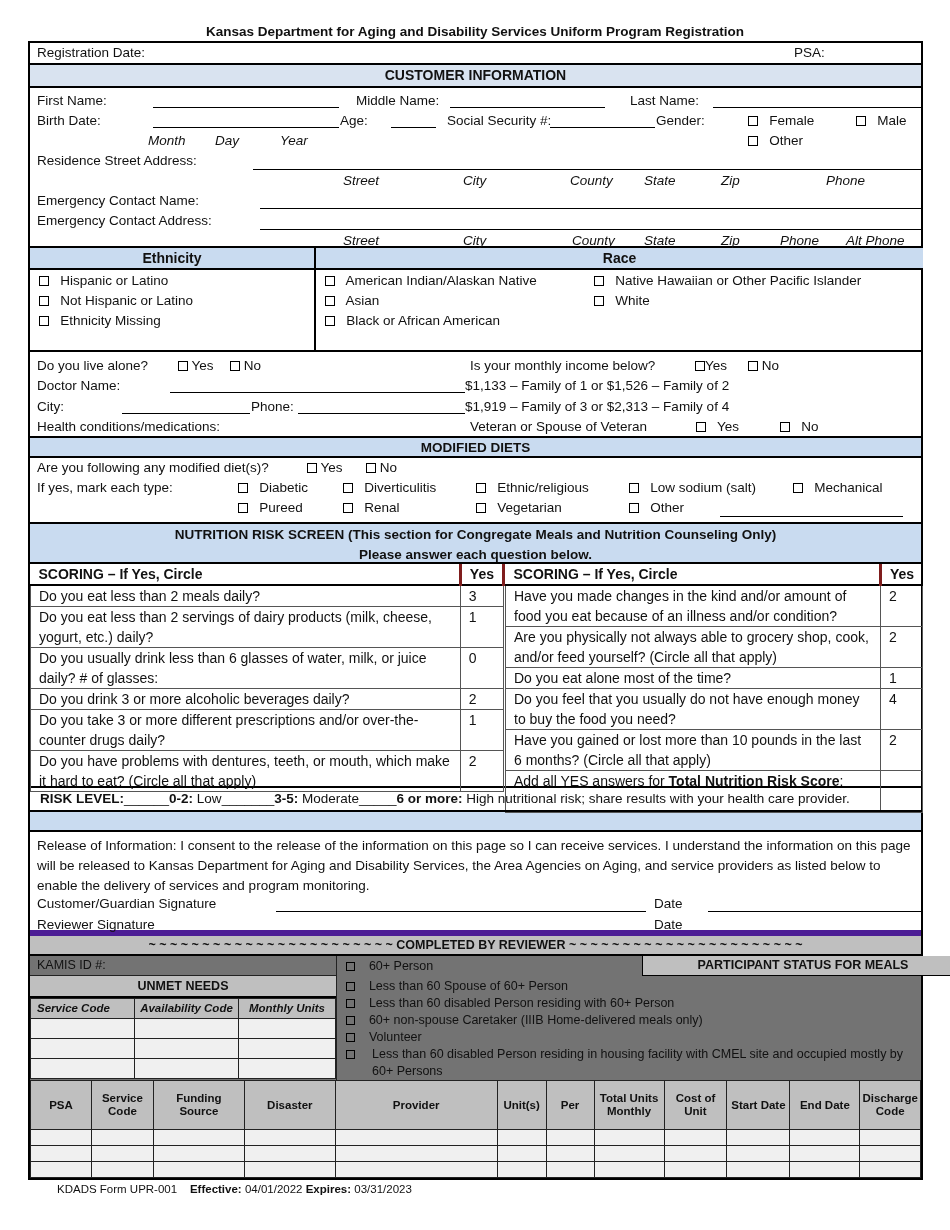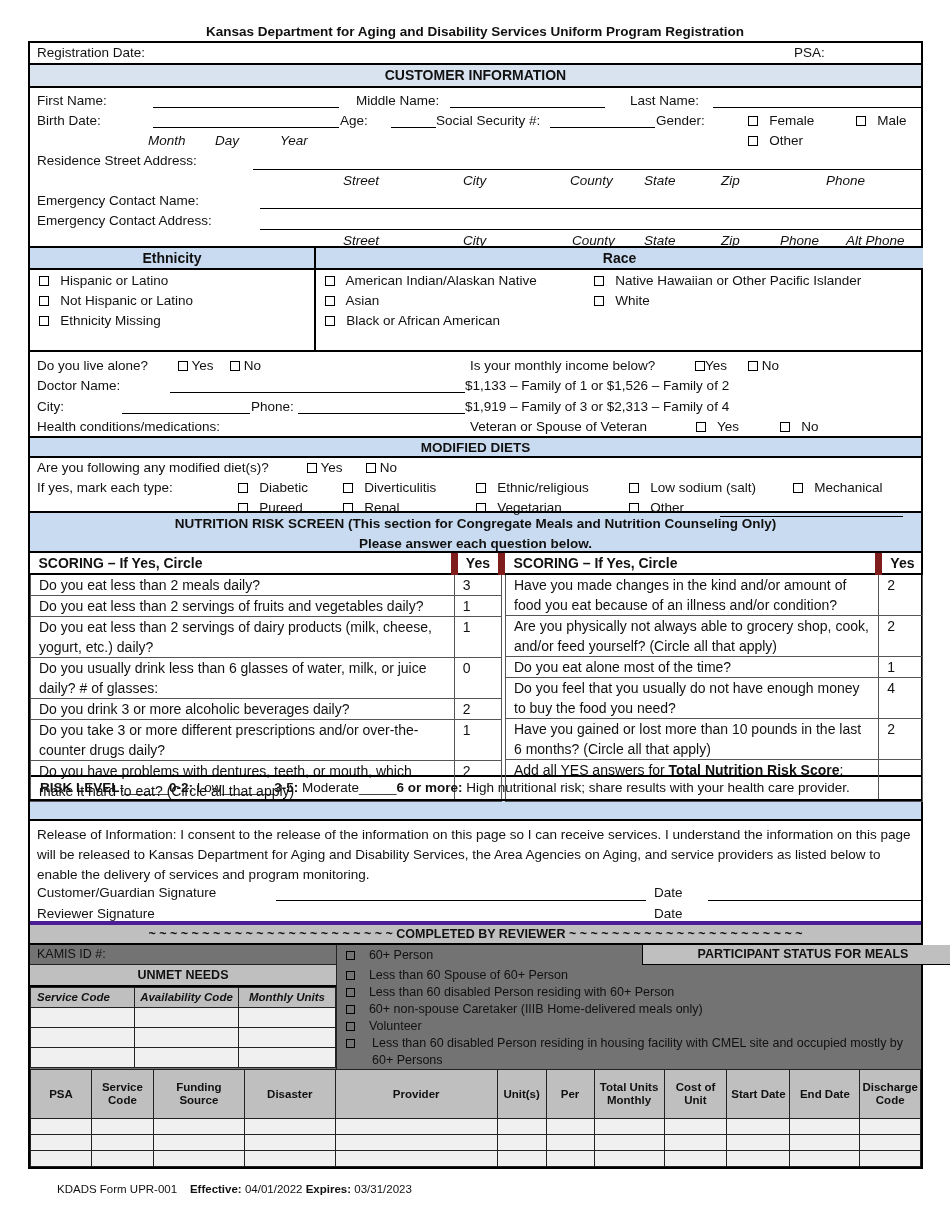--- a/index.html
+++ b/index.html
@@ -12,21 +12,21 @@
   .band { background: #c9dbf0; text-align: center; font-weight: bold; font-size: 14px; border-bottom: 2px solid #000; }
   .gband { background: #bfbfbf; text-align: center; font-weight: bold; font-size: 12.5px; }
   .t { position: absolute; white-space: nowrap; }
   .i { font-style: italic; }
   .b { font-weight: bold; }
   .line { position: absolute; border-bottom: 1px solid #000; height: 1px; }
   .cb { display: inline-block; width: 10px; height: 10px; border: 1.5px solid #000; vertical-align: -1px; }
   .cbw { position: absolute; }
   table { border-collapse: collapse; width: 100%; }
   .nr td { border: 1px solid #555; padding: 0 8px; vertical-align: top; font-size: 14px; line-height: 20px; }
-  .nr th { border-bottom: 2px solid #000; text-align: left; padding: 0 8px; font-size: 14px; line-height: 20px; border-right: 7px solid #7f1d1d; }
+  .nr th { border-bottom: 2px solid #000; text-align: left; padding: 0 8px; font-size: 14px; line-height: 20px; border-right: 3px solid #7f1d1d; }
   .gtab td, .gtab th { border: 1px solid #222; }
   .gtab th { background: #bfbfbf; font-size: 11.5px; font-weight: bold; text-align: center; line-height: 13px; padding: 2px 2px; }
   .gtab td { background: #f0f0f0; height: 16px; }
   .underline { text-decoration: underline; }
 </style>
 </head>
 <body>
 
 <div class="abs title">Kansas Department for Aging and Disability Services Uniform Program Registration</div>
 
@@ -44,21 +44,21 @@
     <div class="line" style="left:123px;top:19px;width:186px;"></div>
     <span class="t" style="left:326px;top:5px;">Middle Name:</span>
     <div class="line" style="left:420px;top:19px;width:155px;"></div>
     <span class="t" style="left:600px;top:5px;">Last Name:</span>
     <div class="line" style="left:683px;top:19px;width:210px;"></div>
 
     <span class="t" style="left:7px;top:25px;">Birth Date:</span>
     <div class="line" style="left:123px;top:39px;width:186px;"></div>
     <span class="t" style="left:310px;top:25px;">Age:</span>
     <div class="line" style="left:361px;top:39px;width:45px;"></div>
-    <span class="t" style="left:406px;top:25px;">Social Security #:</span>
+    <span class="t" style="left:417px;top:25px;">Social Security #:</span>
     <div class="line" style="left:520px;top:39px;width:105px;"></div>
     <span class="t" style="left:626px;top:25px;">Gender:</span>
     <span class="cbw" style="left:718px;top:25px;"><span class="cb"></span> &nbsp; <span>Female</span></span>
     <span class="cbw" style="left:818px;top:25px;padding-left:8px;"><span class="cb"></span> &nbsp; <span>Male</span></span>
     <span class="cbw" style="left:718px;top:45px;"><span class="cb"></span> &nbsp; <span>Other</span></span>
 
     <span class="t i" style="left:118px;top:45px;text-align:right;">Month</span>
     <span class="t i" style="left:185px;top:45px;">Day</span>
     <span class="t i" style="left:250px;top:45px;">Year</span>
 
@@ -115,21 +115,21 @@
     <span class="cbw" style="left:718px;top:6px;"><span class="cb"></span> <span>No</span></span>
     <span class="t" style="left:435px;top:26px;">$1,133 – Family of 1 or $1,526 – Family of 2</span>
     <span class="t" style="left:435px;top:47px;">$1,919 – Family of 3 or $2,313 – Family of 4</span>
     <span class="t" style="left:440px;top:67px;">Veteran or Spouse of Veteran</span>
     <span class="cbw" style="left:666px;top:67px;"><span class="cb"></span> &nbsp; <span>Yes</span></span>
     <span class="cbw" style="left:750px;top:67px;"><span class="cb"></span> &nbsp; <span>No</span></span>
   </div>
 
   <div class="band" style="height:22px;line-height:20px;border-top:2px solid #000;font-size:13.5px;">MODIFIED DIETS</div>
 
-  <div style="position:relative;height:53px;border-radius:11px;">
+  <div style="position:relative;height:64px;border-radius:11px;">
     <span class="t" style="left:7px;top:2px;">Are you following any modified diet(s)?</span>
     <span class="cbw" style="left:277px;top:2px;"><span class="cb"></span> <span>Yes</span></span>
     <span class="cbw" style="left:336px;top:2px;"><span class="cb"></span> <span>No</span></span>
     <span class="t" style="left:7px;top:22px;">If yes, mark each type:</span>
     <span class="cbw" style="left:208px;top:22px;"><span class="cb"></span> &nbsp; <span>Diabetic</span></span>
     <span class="cbw" style="left:313px;top:22px;"><span class="cb"></span> &nbsp; <span>Diverticulitis</span></span>
     <span class="cbw" style="left:446px;top:22px;"><span class="cb"></span> &nbsp; <span>Ethnic/religious</span></span>
     <span class="cbw" style="left:599px;top:22px;"><span class="cb"></span> &nbsp; <span>Low sodium (salt)</span></span>
     <span class="cbw" style="left:763px;top:22px;"><span class="cb"></span> &nbsp; <span>Mechanical</span></span>
     <span class="cbw" style="left:208px;top:42px;"><span class="cb"></span> &nbsp; <span>Pureed</span></span>
@@ -148,24 +148,20 @@
     <table class="nr" style="position:absolute;left:0;top:0;width:475px;">
       <tbody>
           <tr style="height:20px;">
         <th style="width:433px;">SCORING – If Yes, Circle</th>
         <th style="width:42px;">Yes</th>
       </tr>
       <tr style="height:20px;">
             <td>Do you eat less than 2 meals daily?</td>
             <td>3</td>
           </tr>
-      <tr style="height:20px;">
-            <td>Do you eat less than 2 servings of fruits and vegetables daily?</td>
-            <td>1</td>
-          </tr>
       <tr style="height:40px;">
             <td>Do you eat less than 2 servings of dairy products (milk, cheese, yogurt, etc.) daily?</td>
             <td>1</td>
           </tr>
       <tr style="height:40px;">
             <td>Do you usually drink less than 6 glasses of water, milk, or juice daily?       # of  glasses:</td>
             <td>0</td>
           </tr>
       <tr style="height:20px;">
             <td>Do you drink 3 or more alcoholic beverages daily?</td>
@@ -214,21 +210,21 @@
     </tbody>
       </table>
   </div>
 
   <div class="row" style="height:24px;">
     <span class="t" style="left:10px;top:3px;font-size:13.5px;"><span class="b">RISK LEVEL:</span>______<span class="b">0-2:</span><span> Low</span>_______<span class="b">3-5:</span><span> Moderate</span>_____<span class="b">6 or more:</span><span> High nutritional risk; share results with your health care provider.</span></span>
   </div>
 
   <div class="band" style="height:20px;"></div>
 
-  <div class="row" style="height:104px;border-bottom:4px solid #4c1d95;">
+  <div class="row" style="height:104px;border-bottom:6px solid #4c1d95;">
     <div style="position:absolute;left:7px;top:4px;width:875px;line-height:20px;font-size:13.5px;">Release of Information: I consent to the release of the information on this page so I can receive services. I understand the information on this page will be released to Kansas Department for Aging and Disability Services, the Area Agencies on Aging, and service providers as listed below to enable the delivery of services and program monitoring.</div>
     <span class="t" style="left:7px;top:64px;">Customer/Guardian Signature</span>
     <div class="line" style="left:246px;top:79px;width:370px;"></div>
     <span class="t" style="left:624px;top:64px;">Date</span>
     <div class="line" style="left:678px;top:79px;width:215px;"></div>
     <span class="t" style="left:7px;top:85px;">Reviewer Signature</span>
     <span class="t" style="left:624px;top:85px;">Date</span>
   </div>
 
   <div class="gband" style="height:20px;line-height:18px;border-bottom:2px solid #000;">~ ~ ~ ~ ~ ~ ~ ~ ~ ~ ~ ~ ~ ~ ~ ~ ~ ~ ~ ~ ~ ~ ~ COMPLETED BY REVIEWER ~ ~ ~ ~ ~ ~ ~ ~ ~ ~ ~ ~ ~ ~ ~ ~ ~ ~ ~ ~ ~ ~</div>

